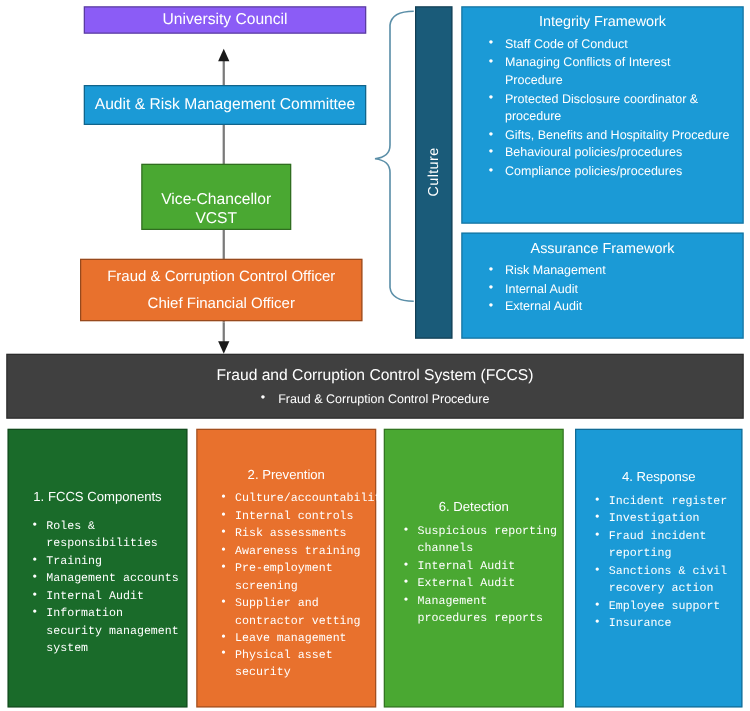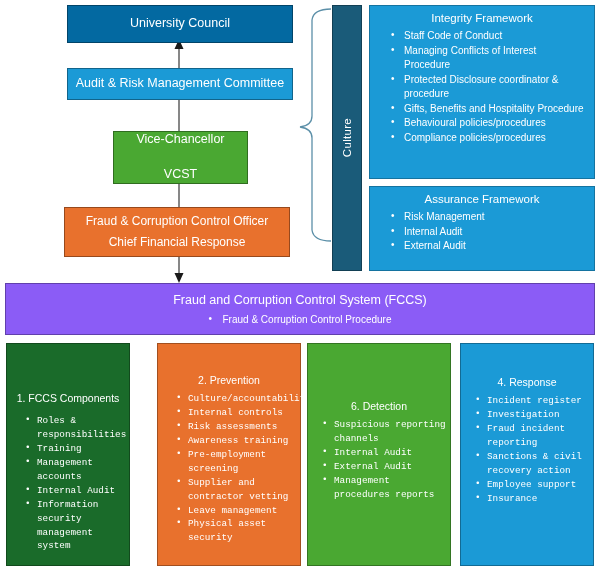--- a/index.html
+++ b/index.html
@@ -27,34 +27,34 @@
     text-align: center;
     border: 1px solid rgba(0,0,0,0.35);
   }
   .box .line {
     line-height: 1.25;
     width: 100%;
   }
 
   
   #university-council {
-    left: 67px; top: 5px; width: 226px; height: 38px;
-    background: #0369a1;
+    left: 67px; top: 5px; width: 226px; height: 22px;
+    background: #8b5cf6;
     font-size: 12.5px;
   }
   #audit-risk-committee {
     left: 67px; top: 68px; width: 226px; height: 32px;
     background: #1b9ad6;
     font-size: 12.5px;
   }
   #vice-chancellor {
-    left: 113px; top: 131px; width: 135px; height: 53px;
+    left: 113px; top: 131px; width: 120px; height: 53px;
     background: #4aa832;
     font-size: 12.5px;
-    justify-content: space-between;
+    justify-content: flex-end;
   }
   #fcc-officer {
     left: 64px; top: 207px; width: 226px; height: 50px;
     background: #e8712d;
     font-size: 12px;
     justify-content: space-evenly;
   }
 
   
   #connectors {
@@ -109,21 +109,21 @@
     position: absolute;
     left: -13px;
     top: -1px;
     font-size: 10px;
   }
 
   
   #fccs-band {
     position: absolute;
     left: 5px; top: 283px; width: 590px; height: 52px;
-    background: #8b5cf6;
+    background: #404040;
     border: 1px solid rgba(0,0,0,0.3);
     color: #ffffff;
     display: flex;
     flex-direction: column;
     align-items: center;
     justify-content: center;
   }
   #fccs-band .band-title { font-size: 12.5px; margin-bottom: 7px; }
   #fccs-band .band-sub {
     font-size: 10px;
@@ -138,21 +138,21 @@
 
   
   .column {
     position: absolute;
     top: 343px;
     height: 223px;
     color: #ffffff;
     border: 1px solid rgba(0,0,0,0.3);
     padding: 6px 4px;
   }
-  #col-components { left: 6px;   width: 124px; background: #1a6b2a; }
+  #col-components { left: 6px;   width: 144px; background: #1a6b2a; }
   #col-prevention { left: 157px; width: 144px; background: #e8712d; }
   #col-detection  { left: 307px; width: 144px; background: #4aa832; }
   #col-response   { left: 460px; width: 134px; background: #1b9ad6; }
 
   .column .col-title {
     text-align: center;
     font-size: 10.5px;
     margin-bottom: 6px;
   }
   #col-components .col-title { margin-top: 42px; margin-bottom: 10px; }
@@ -206,21 +206,21 @@
     <div class="line">Audit &amp; Risk Management Committee</div>
   </div>
 
   <div class="box" id="vice-chancellor">
     <div class="line">Vice-Chancellor</div>
     <div class="line">VCST</div>
   </div>
 
   <div class="box" id="fcc-officer">
     <div class="line">Fraud &amp; Corruption Control Officer</div>
-    <div class="line">Chief Financial Response</div>
+    <div class="line">Chief Financial Officer</div>
   </div>
 
   <div id="culture-bar">
     <span class="vlabel">Culture</span>
   </div>
 
   <div class="framework" id="integrity-framework">
     <div class="fw-title">Integrity Framework</div>
     <ul>
       <li>Staff Code of Conduct</li>

